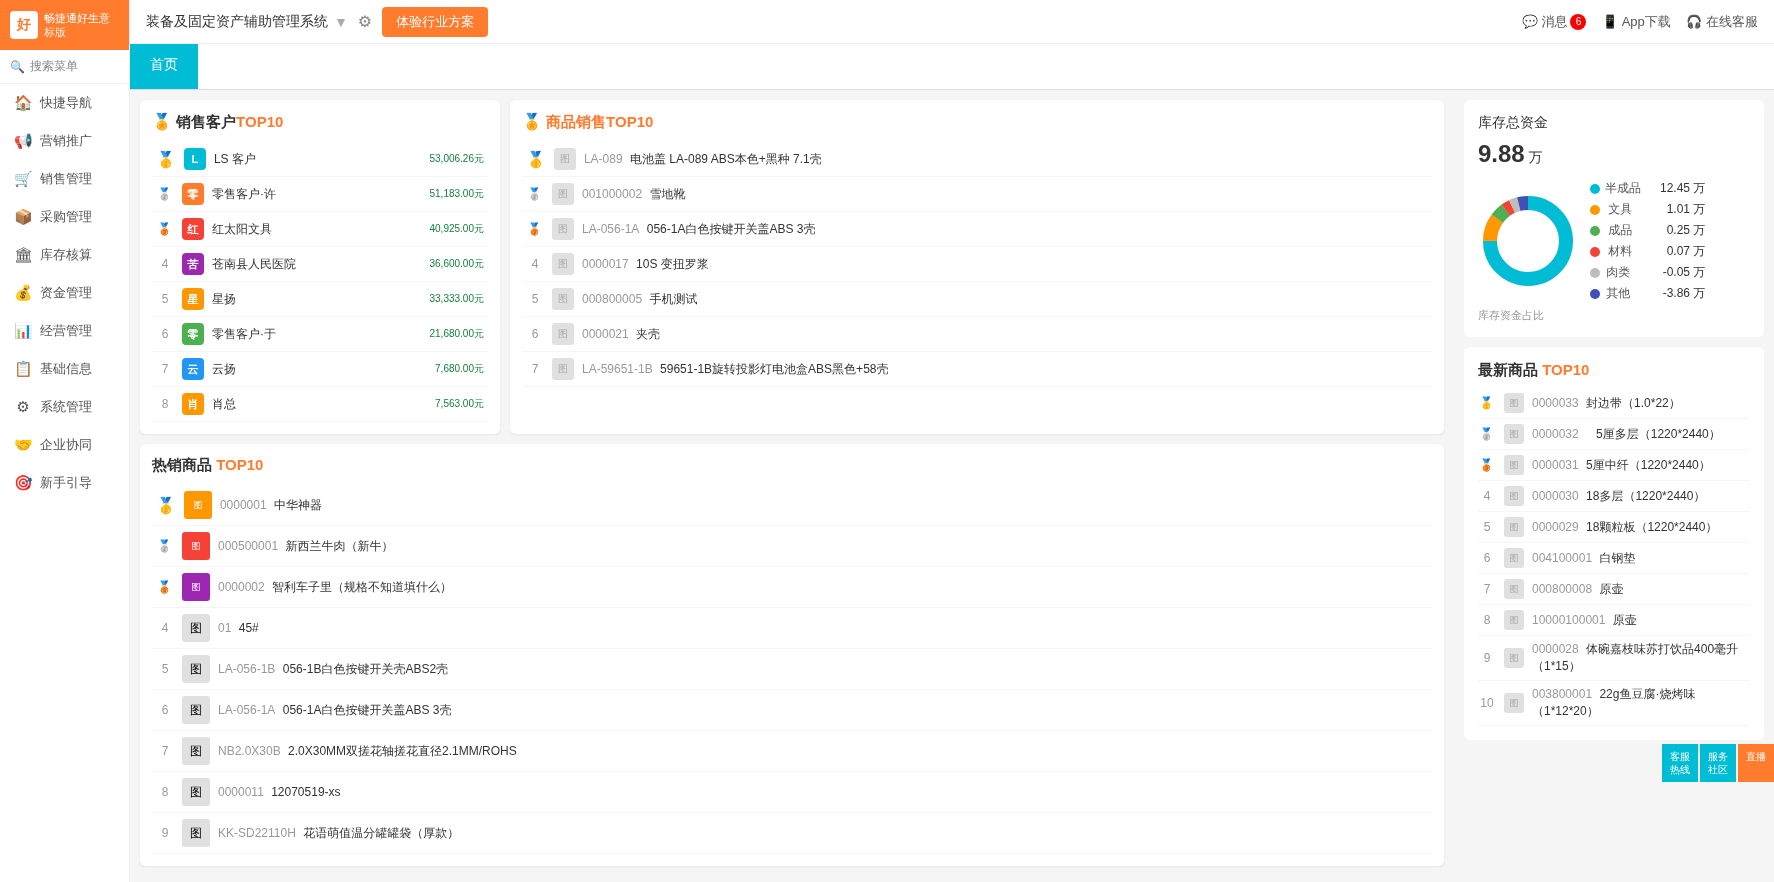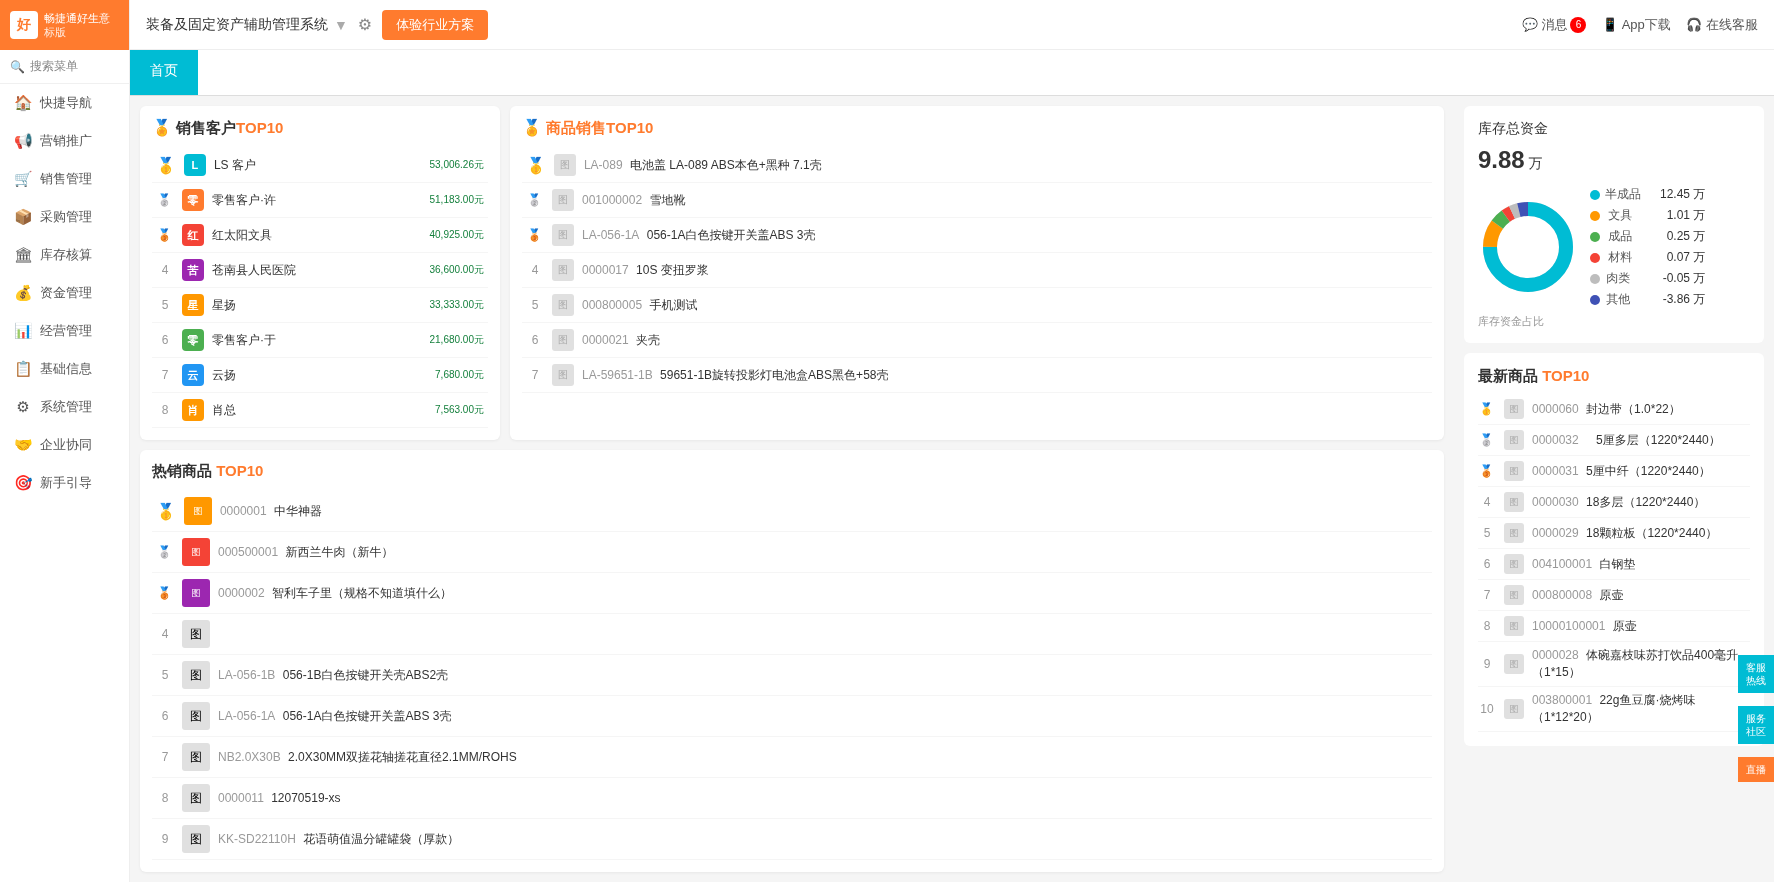--- a/index.html
+++ b/index.html
@@ -48,21 +48,21 @@
       color: #555;
       font-size: 13px;
       cursor: pointer;
       transition: background 0.2s;
     }
     .sidebar-item .icon { font-size: 15px; width: 18px; text-align: center; }
 
     
     .main-area { flex: 1; display: flex; flex-direction: column; overflow: hidden; }
     .topbar {
-      height: 50px;
+      height: 44px;
       background: #fff;
       display: flex; align-items: center; padding: 0 16px;
       border-bottom: 1px solid #eee;
       gap: 10px;
     }
     .topbar-title {
       font-size: 14px; color: #333;
       display: flex; align-items: center; gap: 6px;
     }
     .topbar-settings { color: #888; font-size: 16px; cursor: pointer; }
@@ -177,21 +177,21 @@
     .hot-name { flex: 1; color: #333; }
 
     
     ::-webkit-scrollbar { width: 5px; height: 5px; }
     ::-webkit-scrollbar-track { background: #f1f1f1; }
     ::-webkit-scrollbar-thumb { background: #ccc; border-radius: 3px; }
 
     
     .service-btns {
       position: fixed; right: 0; bottom: 100px;
-      display: flex; flex-direction: column; gap: 13px; margin-left: 24px;
+      display: flex; flex-direction: row; gap: 2px; margin-left: 24px;
     }
     .service-btn {
       background: #00bcd4; color: #fff;
       width: 36px; padding: 6px 2px;
       font-size: 10px; text-align: center; cursor: pointer;
       line-height: 1.3;
     }
   </style>
 </head>
 <body>
@@ -448,20 +448,24 @@
             <span class="rank-num">🥉</span>
             <div class="hot-img" style="background:#9c27b0;color:#fff;font-size:9px;">图</div>
             <span class="hot-name">
               <span style="color:#999;margin-right:4px">0000002</span>
               <span>智利车子里（规格不知道填什么）</span>
             </span>
           </div>
           <div class="hot-item">
             <span class="hot-rank">4</span>
             <div class="hot-img">图</div>
+            <span class="hot-name">
+              <span style="color:#999;margin-right:4px">01</span>
+              <span>45#</span>
+            </span>
           </div>
           <div class="hot-item">
             <span class="hot-rank">5</span>
             <div class="hot-img">图</div>
             <span class="hot-name">
               <span style="color:#999;margin-right:4px">LA-056-1B</span>
               <span>056-1B白色按键开关壳ABS2壳</span>
             </span>
           </div>
           <div class="hot-item">
@@ -567,21 +571,21 @@
 
       <div class="newest-card">
         <div class="newest-title">
           最新商品 <span>TOP10</span>
         </div>
         <div>
           <div class="newest-item">
             <span class="newest-rank">🥇</span>
             <div class="newest-img">图</div>
             <span class="newest-name">
-              <span style="color:#999;margin-right:4px">0000060</span>
+              <span style="color:#999;margin-right:4px">0000033</span>
               <span>封边带（1.0*22）</span>
             </span>
           </div>
           <div class="newest-item">
             <span class="newest-rank">🥈</span>
             <div class="newest-img">图</div>
             <span class="newest-name">
               <span style="color:#999;margin-right:14px">0000032</span>
               <span>5厘多层（1220*2440）</span>
             </span>

